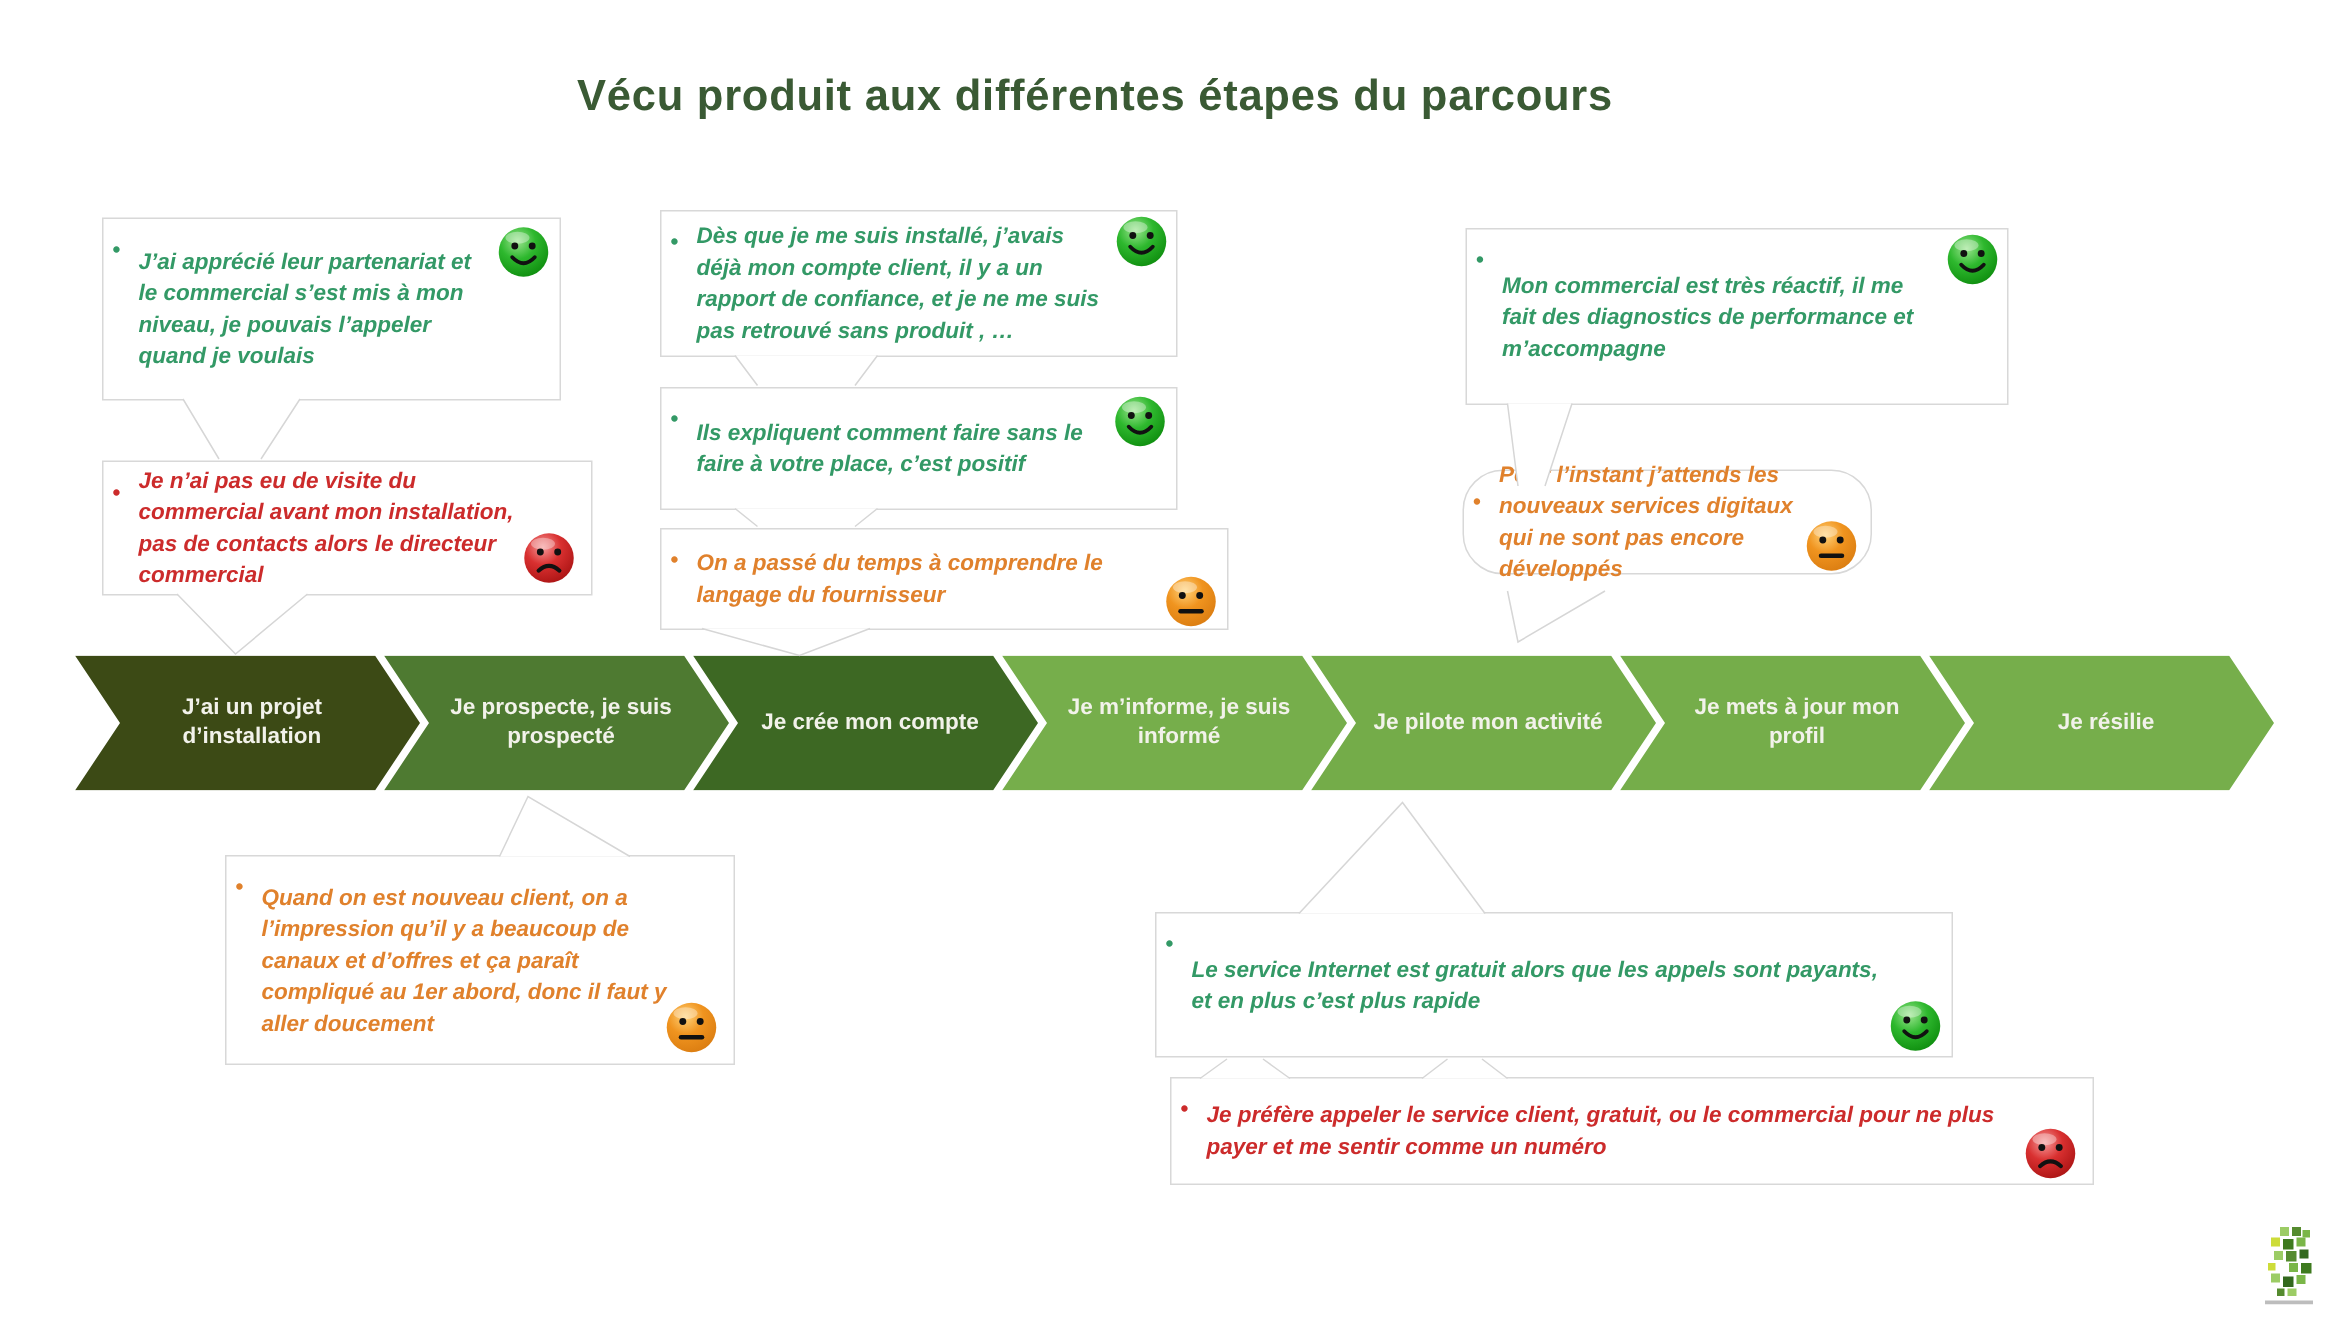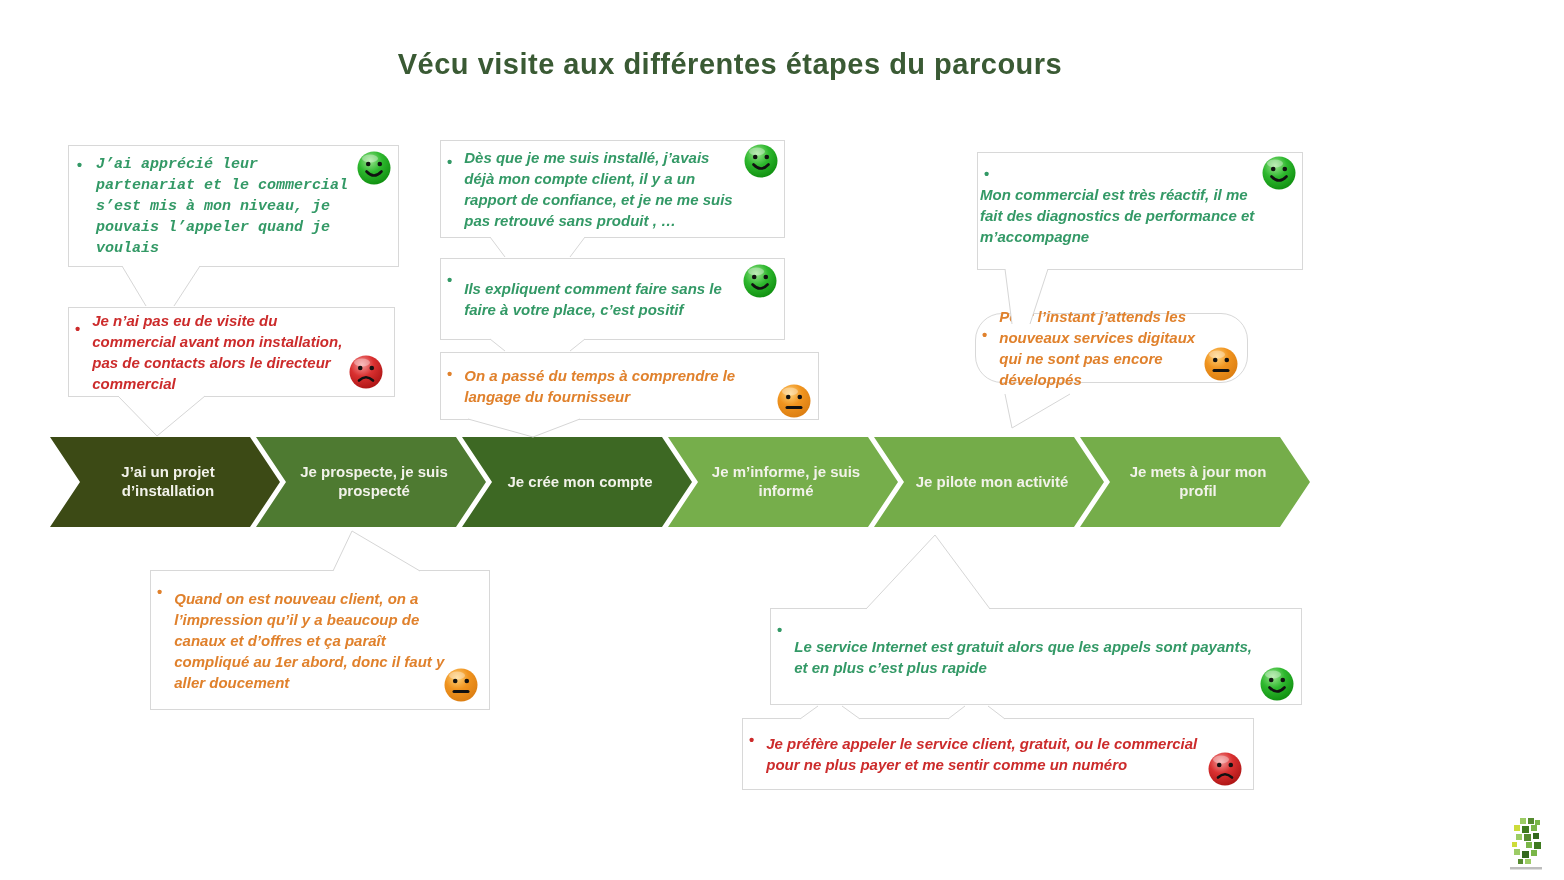--- a/index.html
+++ b/index.html
@@ -23,30 +23,30 @@
   
   .callout { position:absolute; background:#fff; border:1px solid #D8D8D8; z-index:2;
              display:flex; align-items:center; padding:8px 44px 8px 2px;
              font-style:italic; font-weight:bold; font-size:15px; line-height:1.4; }
   .callout .bullet { align-self:flex-start; margin:2px 12px 0 4px; font-style:normal; }
   .callout .bullet::before { content:"•"; }
   .sent-positive { color:#339966; }
   .sent-neutral  { color:#E0812C; }
   .sent-negative { color:#CC2B2B; }
 
-  .c0 { left:68px;  top:145px; width:331px; height:122px;font-family:Liberation Mono, monospace; }
+  .c0 { left:68px;  top:145px; width:306px; height:122px; }
   .c1 { left:68px;  top:307px; width:327px; height:90px;  }
   .c2 { left:440px; top:140px; width:345px; height:98px;  }
   .c3 { left:440px; top:258px; width:345px; height:82px;  }
   .c4 { left:440px; top:352px; width:379px; height:68px;  }
-  .c5 { left:977px; top:152px; width:326px; height:118px;flex-direction:column; }
+  .c5 { left:977px; top:152px; width:362px; height:118px; }
   .c6 { left:975px; top:313px; width:273px; height:70px;border-radius:27px;  }
   .c7 { left:150px; top:570px; width:340px; height:140px; }
   .c8 { left:770px; top:608px; width:532px; height:97px;  }
-  .c9 { left:742px; top:718px; width:512px; height:72px;  }
+  .c9 { left:780px; top:718px; width:616px; height:72px;  }
 
   .smiley { position:absolute; width:36px; height:36px; z-index:4; }
   .c0 .smiley{ top:4px;  right:6px; }
   .c1 .smiley{ bottom:6px; right:10px; }
   .c2 .smiley{ top:2px;  right:5px; }
   .c3 .smiley{ top:4px;  right:6px; }
   .c4 .smiley{ bottom:0; right:6px; }
   .c5 .smiley{ top:2px;  right:5px; }
   .c6 .smiley{ bottom:0; right:8px; }
   .c7 .smiley{ bottom:6px; right:10px; }
@@ -56,21 +56,21 @@
   .tails { position:absolute; left:0; top:0; width:1564px; height:880px;
            z-index:3; pointer-events:none; }
 
   .logo { position:absolute; right:16px; bottom:8px; width:46px; height:56px; }
 </style>
 </head>
 <body>
 
 <div class="page">
 
-  <div class="title">Vécu visite aux différentes étapes du parcours</div>
+  <div class="title">Vécu produit aux différentes étapes du parcours</div>
 
   <svg class="tails" viewBox="0 0 1564 880">
 
     <polygon points="122,266 146,306 174,306 200,266" fill="#fff"></polygon>
     <path d="M122,266 L146,306 M200,266 L174,306" stroke="#D6D6D6" fill="none"></path>
 
     <polygon points="118,396 157,436 205,396" fill="#fff"></polygon>
     <path d="M118,396 L157,436 L205,396" stroke="#D6D6D6" fill="none"></path>
 
     <polygon points="490,237 505,257 570,257 585,237" fill="#fff"></polygon>
@@ -292,20 +292,23 @@
         <span>Je crée mon compte</span>
       </div>
     <div class="stage stage-3" style="background: rgb(118, 174, 75);">
         <span>Je m’informe, je suis informé</span>
       </div>
     <div class="stage stage-4" style="background: rgb(116, 172, 73);">
         <span>Je pilote mon activité</span>
       </div>
     <div class="stage stage-5" style="background: rgb(117, 173, 74);">
         <span>Je mets à jour mon profil</span>
+      </div>
+    <div class="stage stage-6" style="background: rgb(118, 174, 75);">
+        <span>Je résilie</span>
       </div>
   </div>
 
   <svg class="logo" viewBox="0 0 46 56">
     <g>
       <rect x="18" y="2" width="6" height="6" fill="#9CCC65"></rect>
       <rect x="26" y="2" width="6" height="6" fill="#558B2F"></rect>
       <rect x="33" y="4" width="5" height="5" fill="#7AB648"></rect>
       <rect x="12" y="9" width="6" height="6" fill="#CDDC39"></rect>
       <rect x="20" y="10" width="7" height="7" fill="#3E7A1F"></rect>

